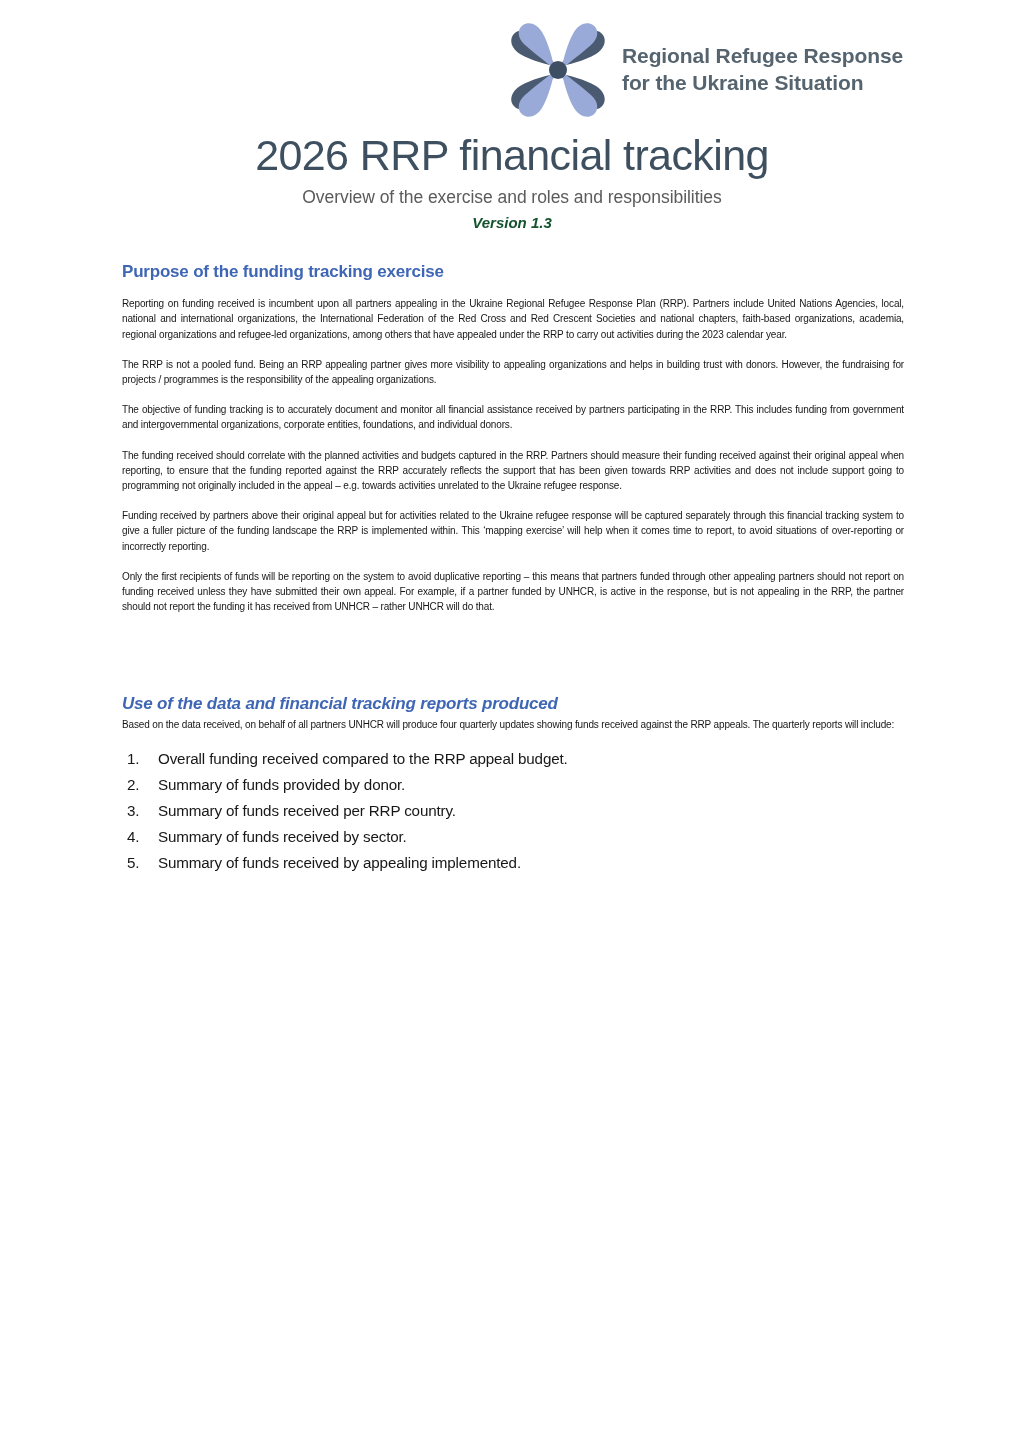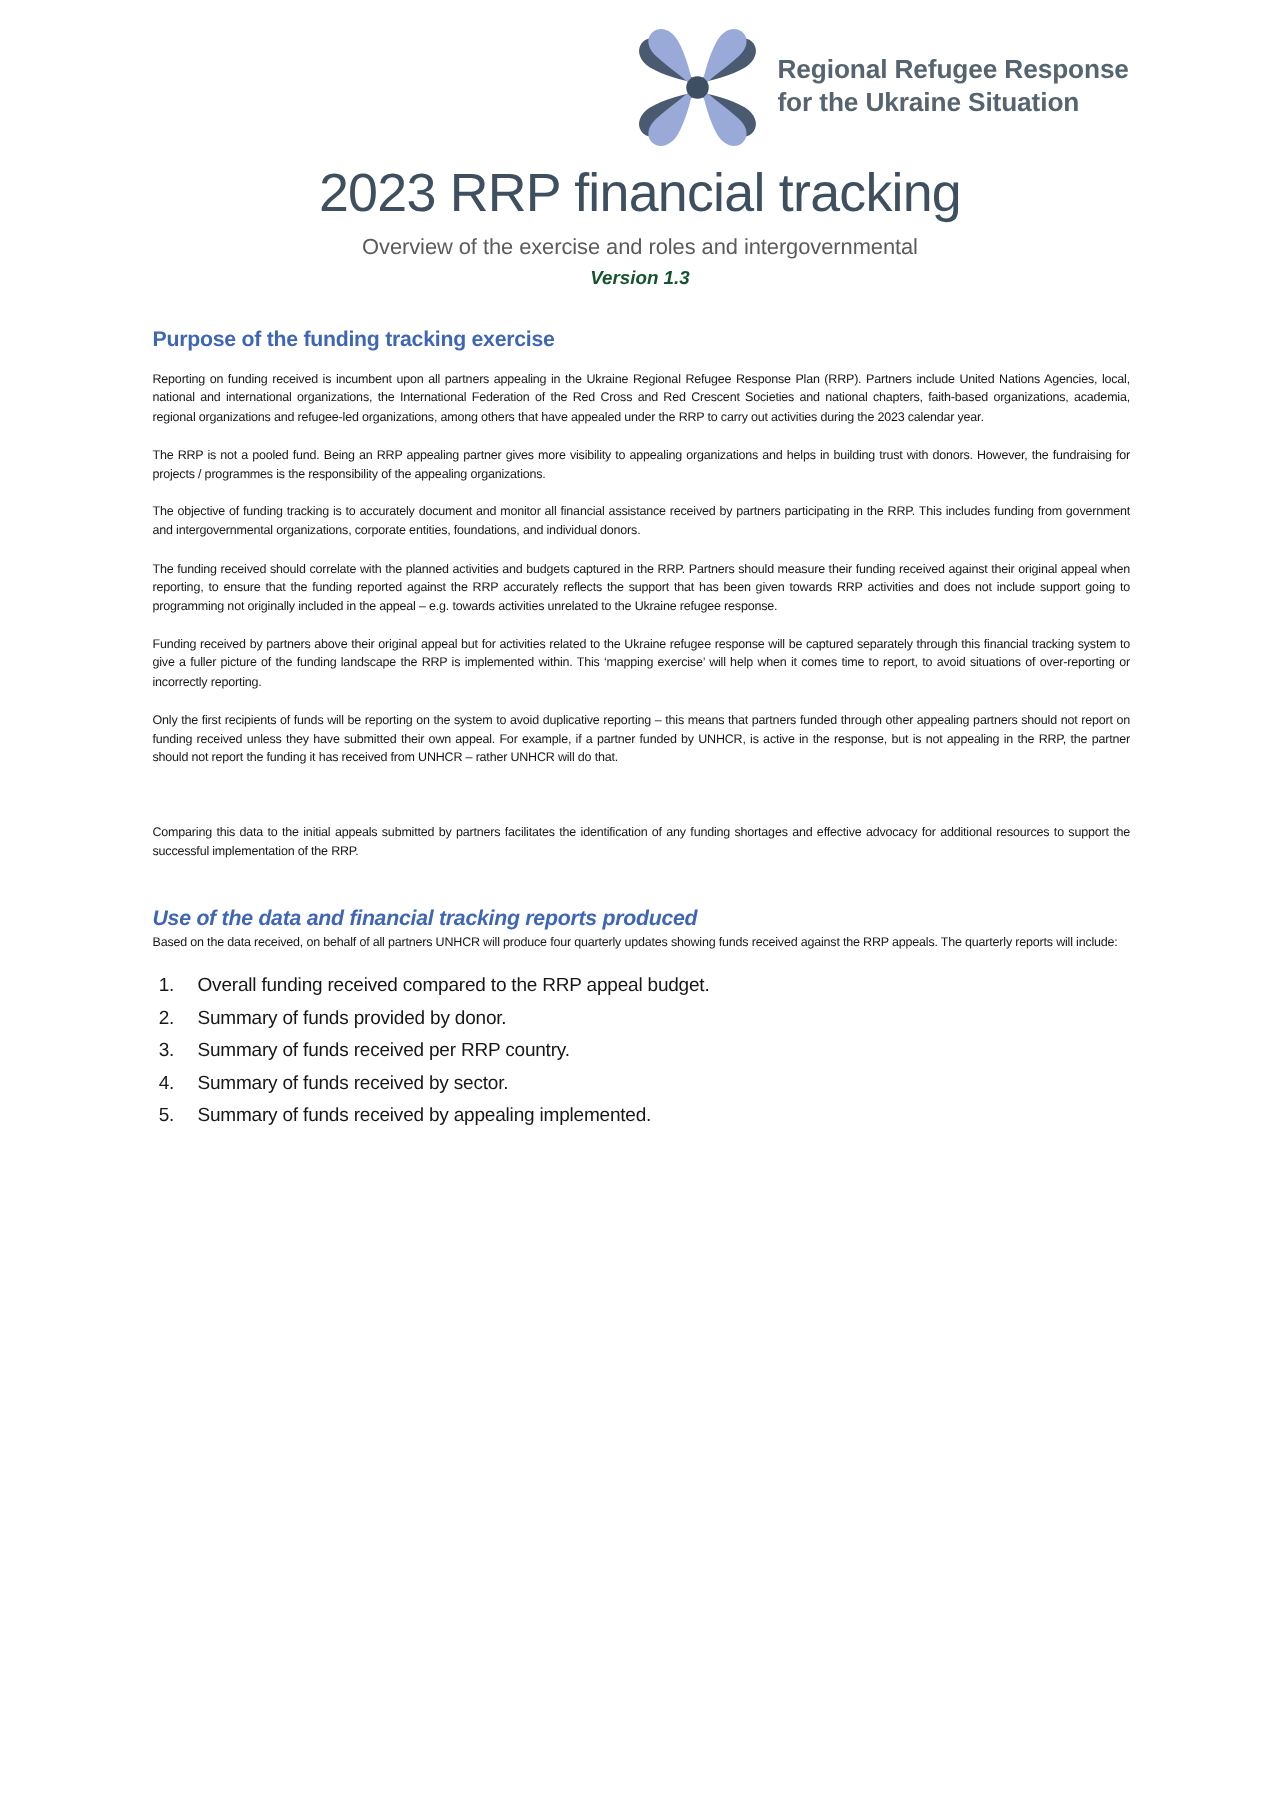--- a/index.html
+++ b/index.html
@@ -169,39 +169,38 @@
         <circle cx="52" cy="52" r="9" fill="#3f4f63"></circle>
       </svg>
     </span>
     <span class="logo-text">
       <span>Regional Refugee Response</span>
       <span class="line2">for the Ukraine Situation</span>
     </span>
   </div>
 
   <div class="title-block">
-    <h1 class="doc-title">2023 RRP financial tracking</h1>
-    <p class="doc-subtitle">Overview of the exercise and roles and intergovernmental</p>
+    <h1 class="doc-title">2026 RRP financial tracking</h1>
+    <p class="doc-subtitle">Overview of the exercise and roles and responsibilities</p>
     <p class="doc-version">Version 1.3</p>
   </div>
 
   <div class="content">
 
     <h2 class="section-heading">Purpose of the funding tracking exercise</h2>
 
     <p class="body-text">Reporting on funding received is incumbent upon all partners appealing in the Ukraine Regional Refugee Response Plan (RRP). Partners include United Nations Agencies, local, national and international organizations, the International Federation of the Red Cross and Red Crescent Societies and national chapters, faith-based organizations, academia, regional organizations and refugee-led organizations, among others that have appealed under the RRP to carry out activities during the 2023 calendar year.</p>
     <p class="body-text">The RRP is not a pooled fund. Being an RRP appealing partner gives more visibility to appealing organizations and helps in building trust with donors. However, the fundraising for projects / programmes is the responsibility of the appealing organizations.</p>
     <p class="body-text">The objective of funding tracking is to accurately document and monitor all financial assistance received by partners participating in the RRP. This includes funding from government and intergovernmental organizations, corporate entities, foundations, and individual donors.</p>
     <p class="body-text">The funding received should correlate with the planned activities and budgets captured in the RRP. Partners should measure their funding received against their original appeal when reporting, to ensure that the funding reported against the RRP accurately reflects the support that has been given towards RRP activities and does not include support going to programming not originally included in the appeal – e.g. towards activities unrelated to the Ukraine refugee response.</p>
     <p class="body-text">Funding received by partners above their original appeal but for activities related to the Ukraine refugee response will be captured separately through this financial tracking system to give a fuller picture of the funding landscape the RRP is implemented within. This ‘mapping exercise’ will help when it comes time to report, to avoid situations of over-reporting or incorrectly reporting.</p>
     <p class="body-text">Only the first recipients of funds will be reporting on the system to avoid duplicative reporting – this means that partners funded through other appealing partners should not report on funding received unless they have submitted their own appeal. For example, if a partner funded by UNHCR, is active in the response, but is not appealing in the RRP, the partner should not report the funding it has received from UNHCR – rather UNHCR will do that.</p>
 
     <div class="spacer-para"></div>
 
-    <p class="body-text">Comparing this data to the initial appeals submitted by partners facilitates the identification of any funding shortages and effective advocacy for additional resources to support the successful implementation of the RRP.</p>
 
     <h2 class="section-heading second">Use of the data and financial tracking reports produced</h2>
 
     <p class="body-text">Based on the data received, on behalf of all partners UNHCR will produce four quarterly updates showing funds received against the RRP appeals. The quarterly reports will include:</p>
 
     <ol class="report-list">
       <li>
         <span class="num">1.</span>
         <span class="txt">Overall funding received compared to the RRP appeal budget.</span>
       </li>

